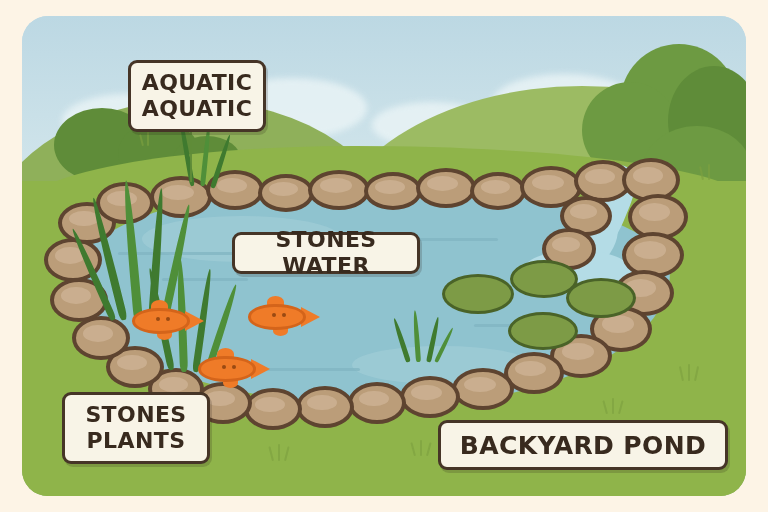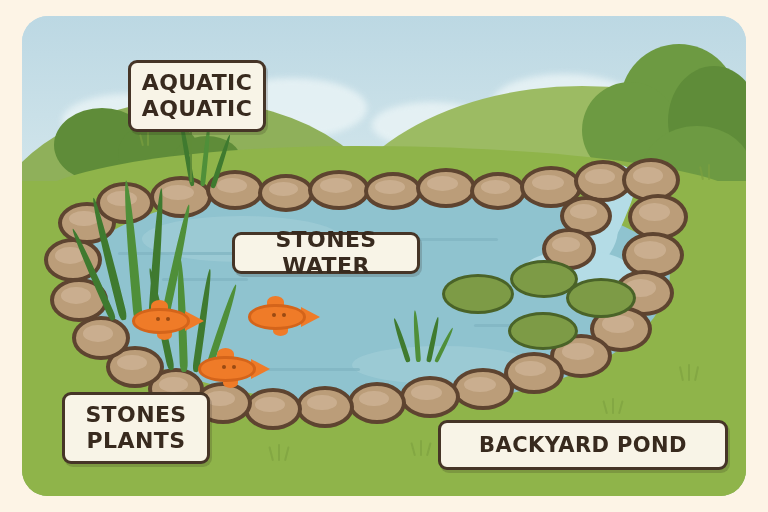--- a/index.html
+++ b/index.html
@@ -388,17 +388,17 @@
 
   <div class="label" style="left:232px; top:232px; width:188px; height:42px; font-size:22px;">
     <span>STONES WATER</span>
   </div>
 
   <div class="label" style="left:62px; top:392px; width:148px; height:72px; font-size:22px;">
     <span>STONES</span>
     <span>PLANTS</span>
   </div>
 
-  <div class="label" style="left:438px; top:420px; width:290px; height:50px; font-size:21px;">
+  <div class="label" style="left:438px; top:420px; width:290px; height:50px; font-size:25px;">
     <span>BACKYARD POND</span>
   </div>
 
 </div>
 
 </body></html>

